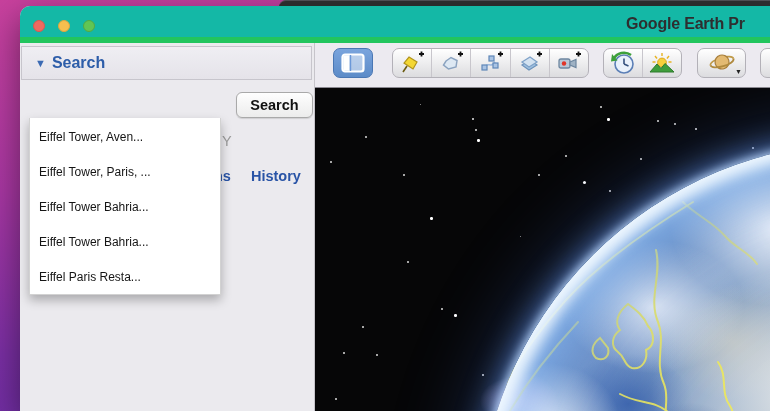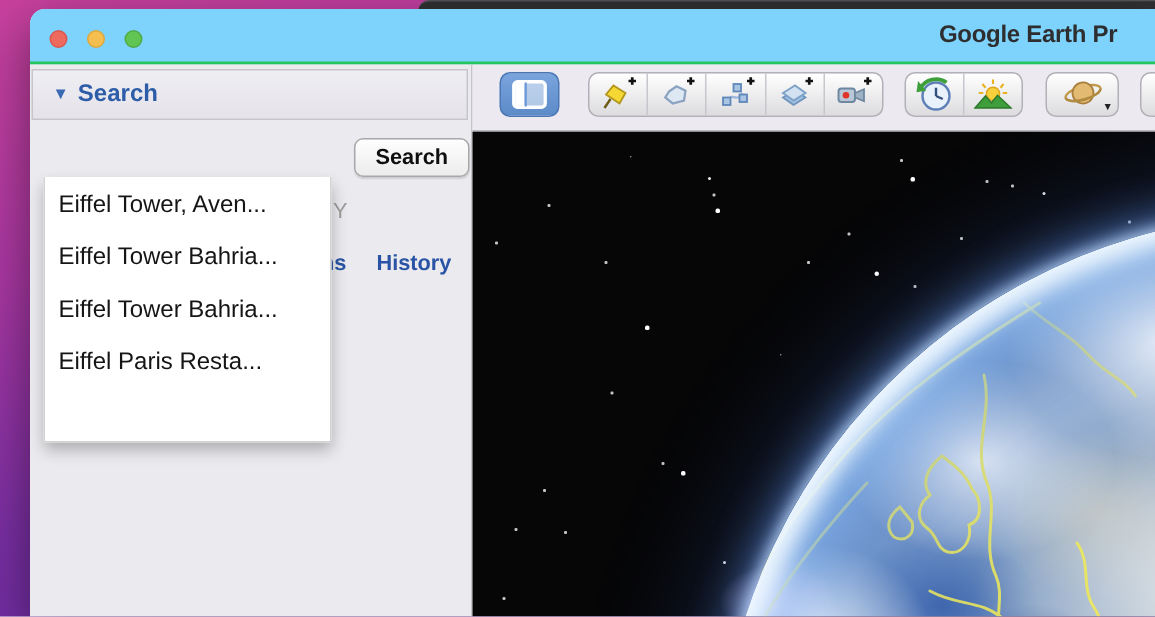--- a/index.html
+++ b/index.html
@@ -17,21 +17,21 @@
   }
 
   
   .window{
     position:absolute; left:20px; top:6px; width:750px; height:405px;
     background:#ebeaee; border-radius:10px 0 0 0; overflow:hidden;
     box-shadow:0 12px 34px rgba(0,0,0,.45);
   }
   .titlebar{
     position:absolute; left:0; top:0; right:0; height:37px;
-    background:#7dd3fc; border-bottom:2px solid #22c55e;
+    background:#14b8a6; border-bottom:6px solid #22c55e;
   }
   .tl{ position:absolute; top:14px; width:12px; height:12px; border-radius:50%; }
   .tl.red{ left:13px; background:#ee6a5f; border:1px solid #d95750; }
   .tl.yellow{ left:38px; background:#f5bf4f; border:1px solid #dda73e; }
   .tl.green{ left:63px; background:#61c554; border:1px solid #51aa44; }
   .win-title{
     position:absolute; left:606px; top:9px; white-space:nowrap;
     font-size:16px; font-weight:700; color:#2e2e30; letter-spacing:-.2px;
   }
 
@@ -67,21 +67,21 @@
   .links-row .lnk{ margin-right:0; }
   .links-row .lnk + .lnk{ margin-left:16px;text-align:right; }
 
   .dropdown{
     position:absolute; left:9px; top:75px; width:192px; height:177px;
     background:#fff; border:1px solid #d2d2d2; border-top:none;
     box-shadow:0 5px 10px rgba(0,0,0,.28); padding-top:1px; z-index:5;
   }
   .sg-item{
     height:35px; display:flex; align-items:center; padding-left:9px;
-    font-size:16px; color:#151515; white-space:nowrap; overflow:hidden;
+    font-size:12px; color:#151515; white-space:nowrap; overflow:hidden;
   }
 
   
   .content{ position:absolute; left:295px; top:37px; right:0; bottom:0; }
   .toolbar{
     position:absolute; left:0; top:0; width:455px; height:45px;
     background:#eceaf0; border-bottom:1px solid #8b8991; overflow:hidden;
   }
   .tb{ position:absolute; top:5px; height:30px; border-radius:7px; }
   .tb-toggle{
@@ -163,20 +163,21 @@
     <span class="partial-y">Y</span>
     <div class="links-row">
       <span class="lnk">ns</span>
       <span class="lnk">History</span>
     </div>
 
     <button class="search-btn">Search</button>
 
     <div class="dropdown">
         <div class="sg-item">Eiffel Tower, Aven...</div>
+        <div class="sg-item">Eiffel Tower, Paris, ...</div>
         <div class="sg-item">Eiffel Tower Bahria...</div>
         <div class="sg-item">Eiffel Tower Bahria...</div>
         <div class="sg-item">Eiffel Paris Resta...</div>
       </div>
   </div>
 
   <div class="content">
 
     <div class="toolbar">
 

